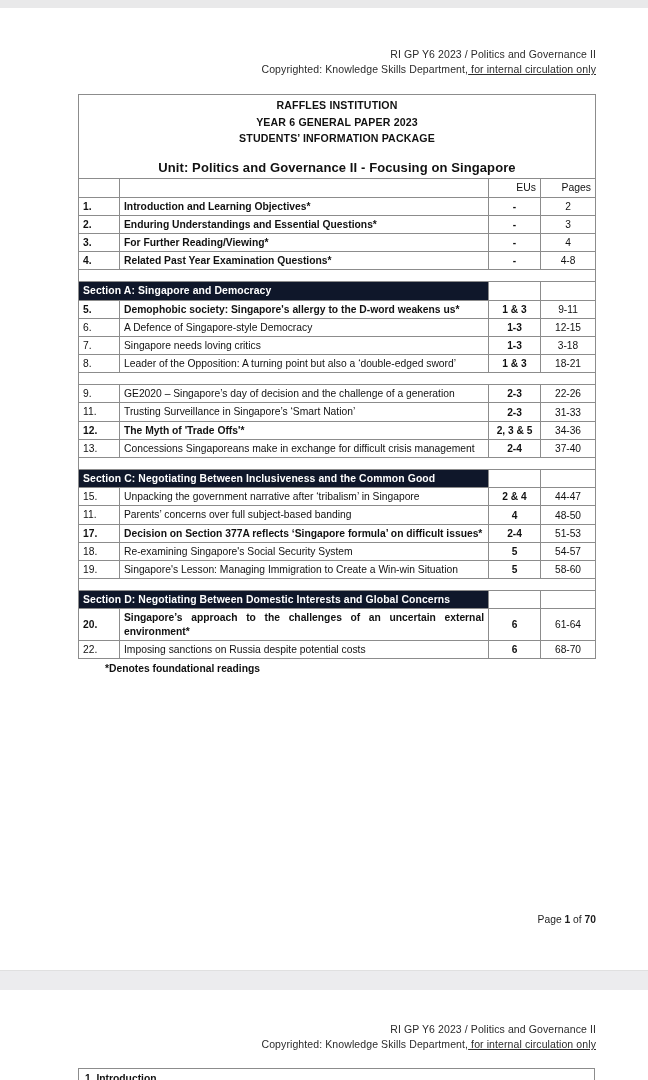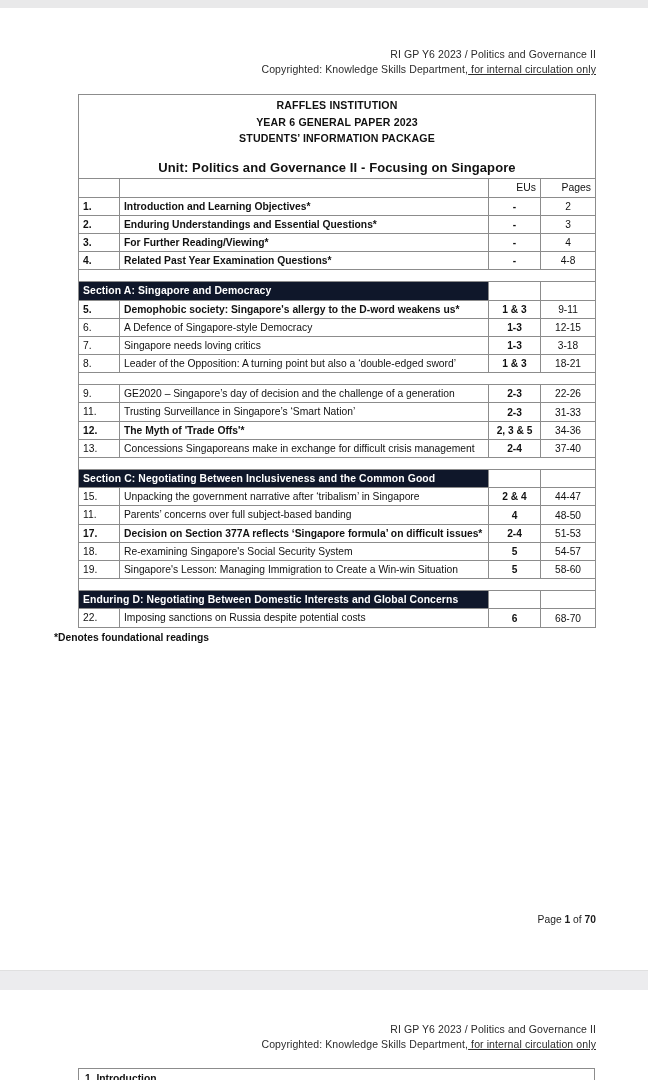--- a/index.html
+++ b/index.html
@@ -150,21 +150,21 @@
     padding: 2px 4px 2px 7px;
     border: 1px solid #000000;
     letter-spacing: 0.1px;
   }
   td.section-empty {
     border: 1px solid #8c8c8c;
     background: #ffffff;
   }
 
   .foot-note {
-    margin: 4px 0 0 54px;
+    margin: 4px 0 0 105px;
     font-size: 10.3px;
     font-weight: bold;
     color: #111;
   }
   .page-num {
     position: absolute;
     right: 52px;
     bottom: 45px;
     font-size: 10.3px;
     color: #1d1d1d;
@@ -359,23 +359,29 @@
               <td class="title">Singapore's Lesson: Managing Immigration to Create a Win-win Situation</td>
               <td class="eus">5</td>
               <td class="pages">58-60</td>
             </tr>
             <tr class="spacer">
               <td colspan="2" class="edge-l"></td>
               <td class="blank-mid"></td>
               <td class="edge-r"></td>
             </tr>
             <tr>
-              <td colspan="2" class="section-bar">Enduring D: Negotiating Between Domestic Interests and Global Concerns</td>
-              <td class="section-empty"></td>
-              <td class="section-empty"></td>
+              <td colspan="2" class="section-bar">Section D: Negotiating Between Domestic Interests and Global Concerns</td>
+              <td class="section-empty"></td>
+              <td class="section-empty"></td>
+            </tr>
+            <tr>
+              <td class="num bold">20.</td>
+              <td class="title bold">Singapore’s approach to the challenges of an uncertain external environment*</td>
+              <td class="eus">6</td>
+              <td class="pages">61-64</td>
             </tr>
             <tr>
               <td class="num">22.</td>
               <td class="title">Imposing sanctions on Russia despite potential costs</td>
               <td class="eus">6</td>
               <td class="pages">68-70</td>
             </tr>
           </tbody>
       </table>
     </div>

